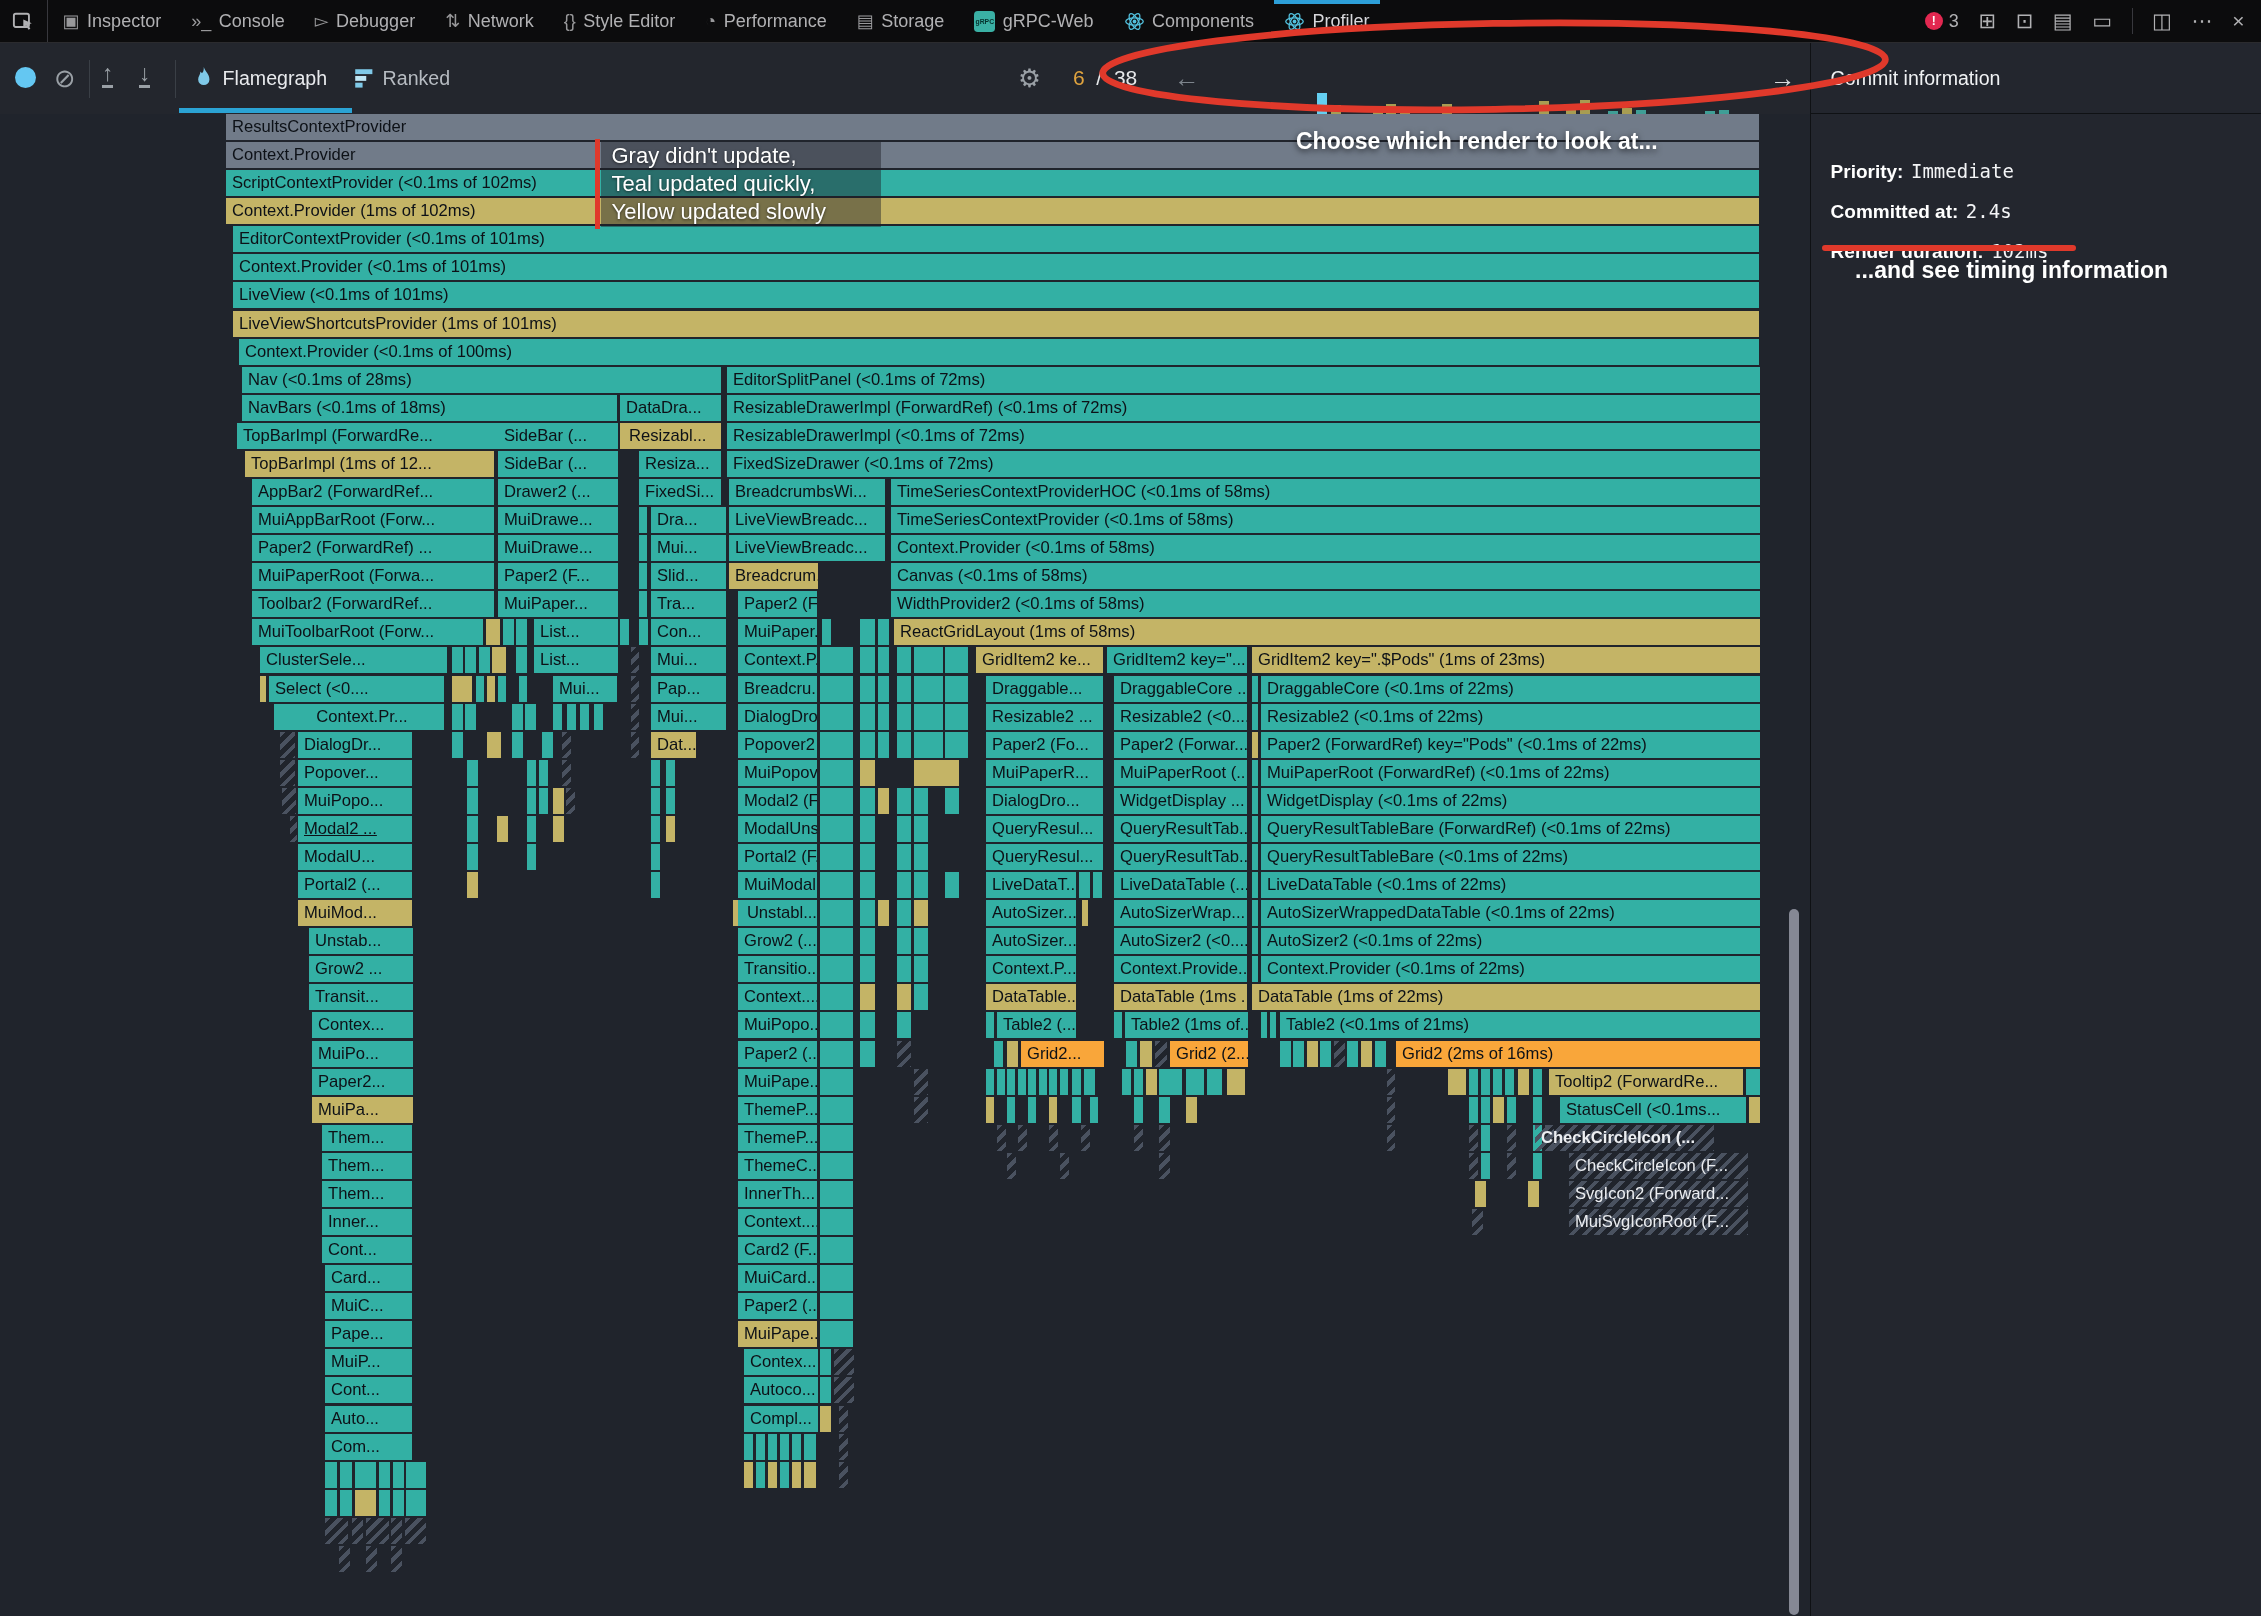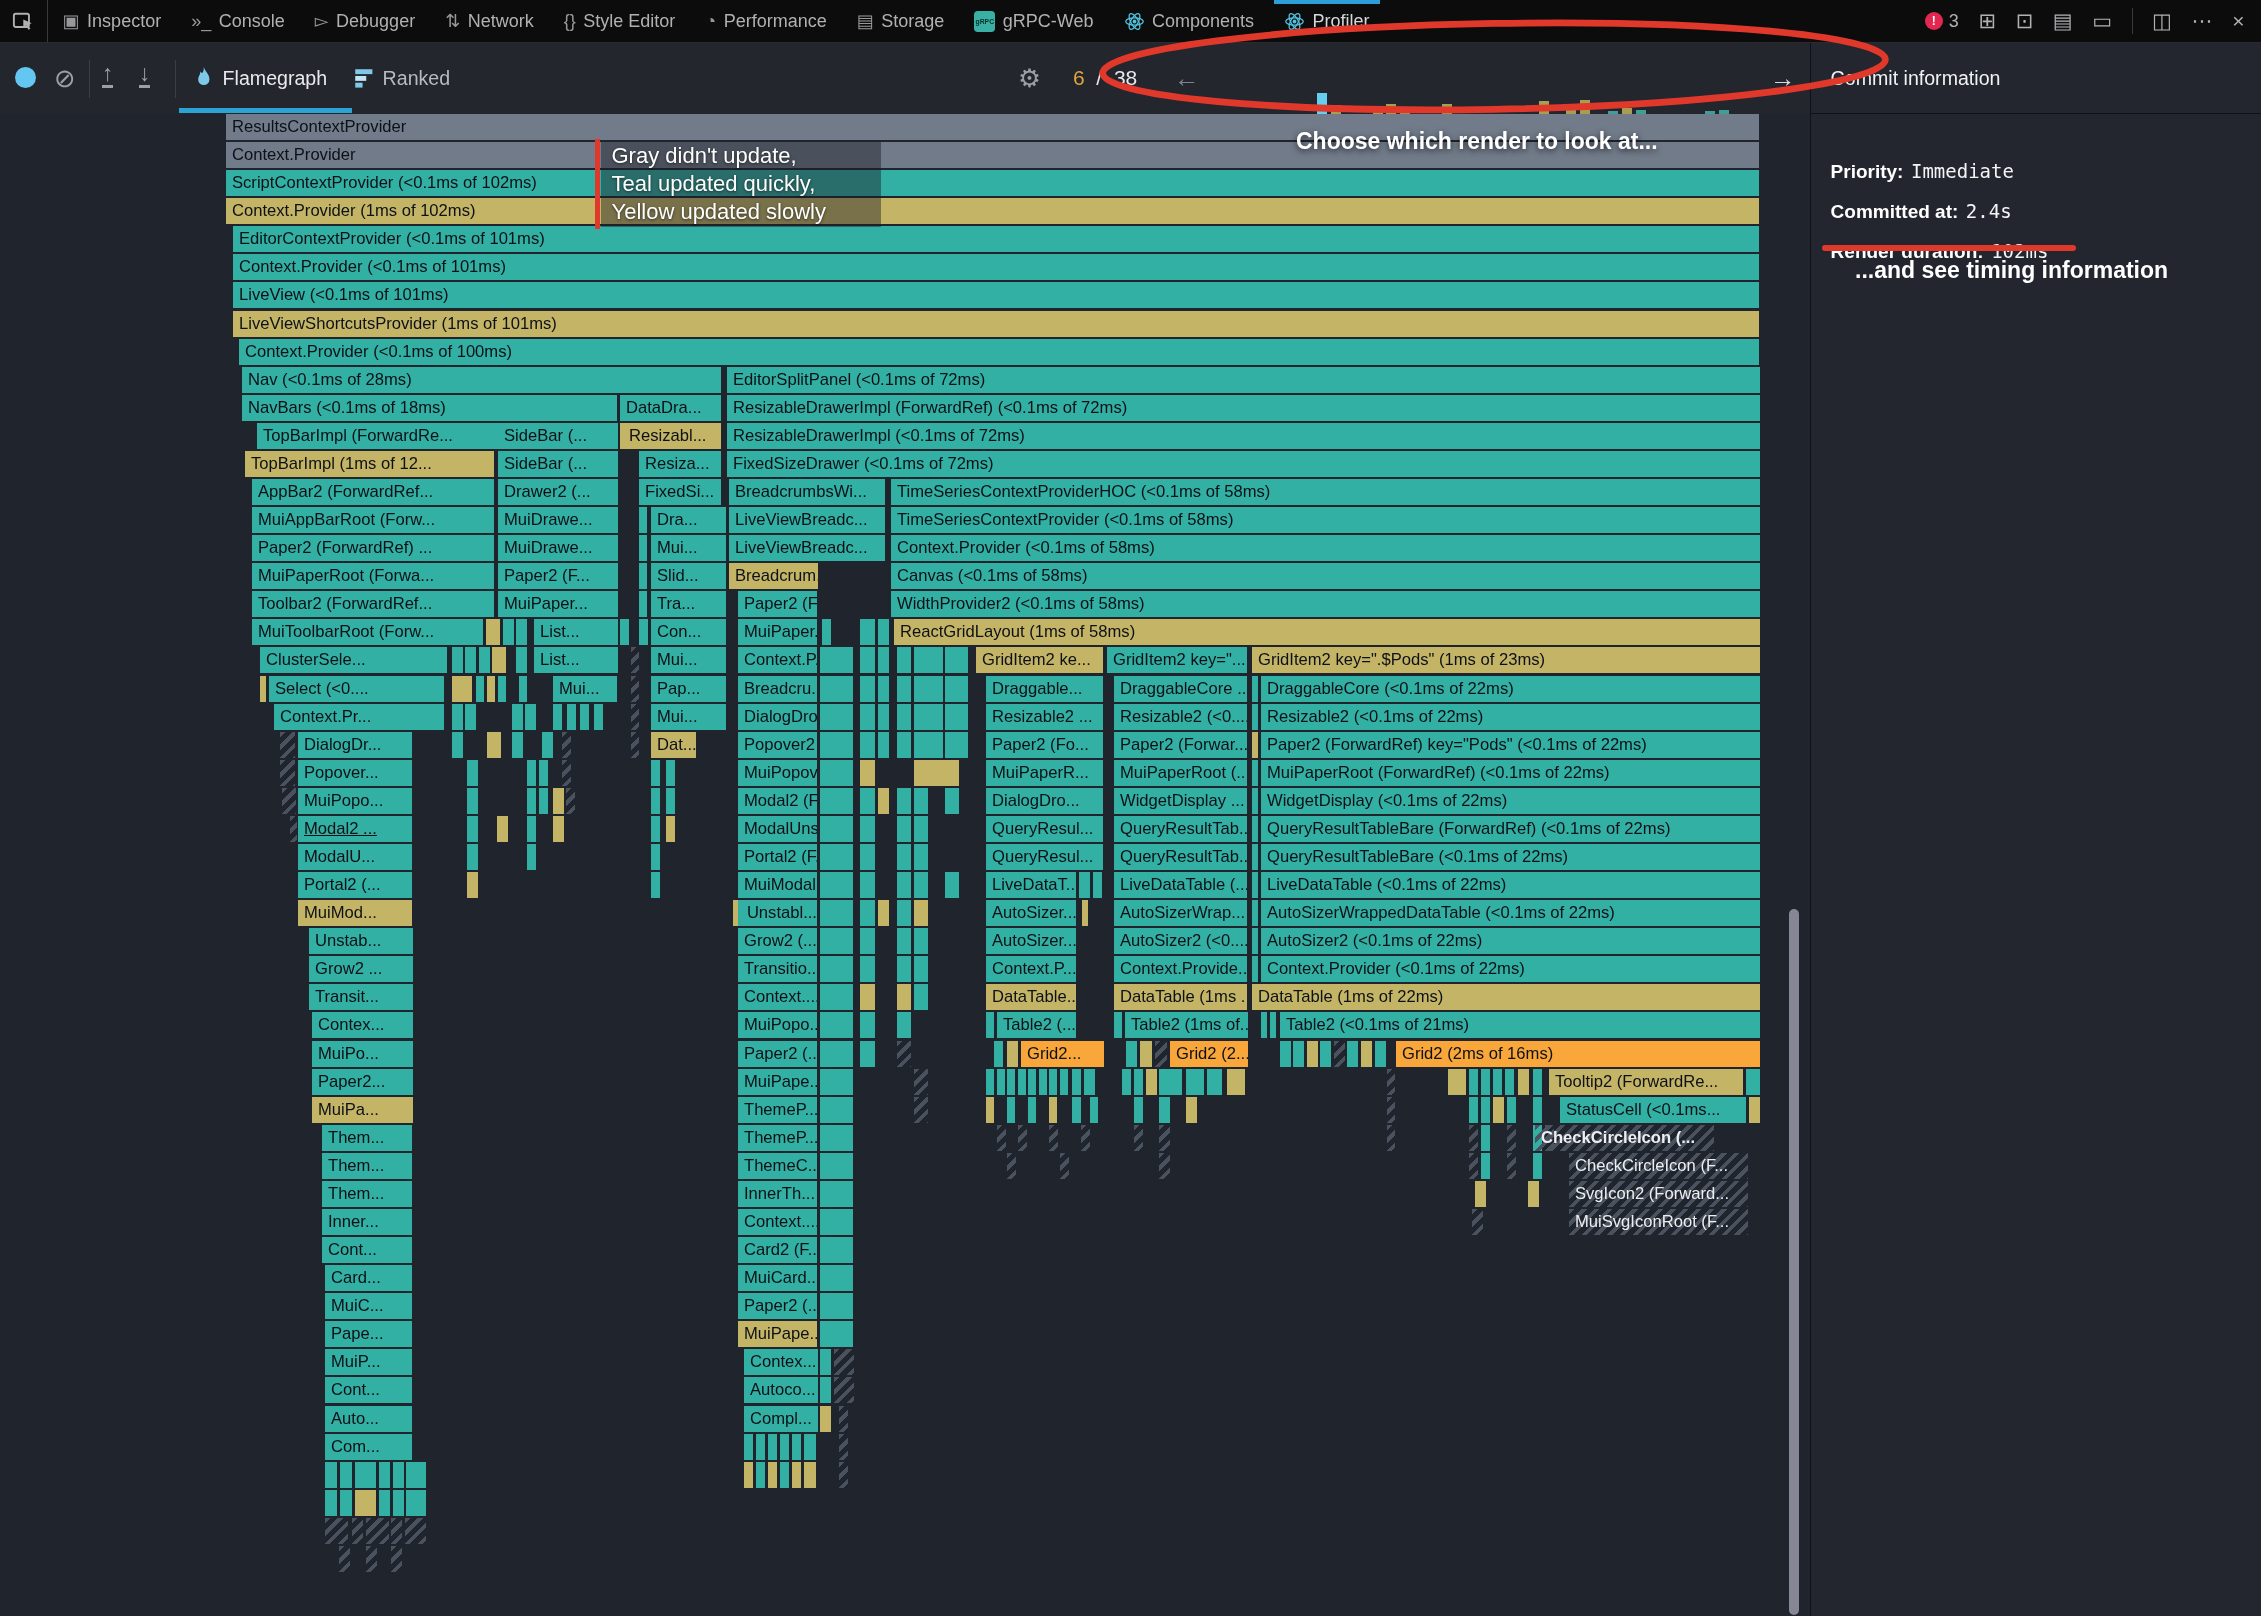--- a/index.html
+++ b/index.html
@@ -233,21 +233,21 @@
       <div class="bx t" style="left: 233px; top: 112px; width: 1526px;">EditorContextProvider (&lt;0.1ms of 101ms)</div>
       <div class="bx t" style="left: 233px; top: 140px; width: 1526px;">Context.Provider (&lt;0.1ms of 101ms)</div>
       <div class="bx t" style="left: 233px; top: 168px; width: 1526px;">LiveView (&lt;0.1ms of 101ms)</div>
       <div class="bx y" style="left: 233px; top: 197px; width: 1526px;">LiveViewShortcutsProvider (1ms of 101ms)</div>
       <div class="bx t" style="left: 239px; top: 225px; width: 1520px;">Context.Provider (&lt;0.1ms of 100ms)</div>
       <div class="bx t" style="left: 242px; top: 253px; width: 479px;">Nav (&lt;0.1ms of 28ms)</div>
       <div class="bx t" style="left: 727px; top: 253px; width: 1033px;">EditorSplitPanel (&lt;0.1ms of 72ms)</div>
       <div class="bx t" style="left: 242px; top: 281px; width: 375px;">NavBars (&lt;0.1ms of 18ms)</div>
       <div class="bx t" style="left: 620px; top: 281px; width: 101px;">DataDra...</div>
       <div class="bx t" style="left: 727px; top: 281px; width: 1033px;">ResizableDrawerImpl (ForwardRef) (&lt;0.1ms of 72ms)</div>
-      <div class="bx t" style="left: 257px; top: 309px; width: 273px;">TopBarImpl (ForwardRe...</div>
+      <div class="bx t" style="left: 237px; top: 309px; width: 273px;">TopBarImpl (ForwardRe...</div>
       <div class="bx t" style="left: 498px; top: 309px; width: 120px;">SideBar (...</div>
       <div class="bx y" style="left: 620px; top: 309px; width: 101px; padding-left: 9px;">Resizabl...</div>
       <div class="bx t" style="left: 727px; top: 309px; width: 1033px;">ResizableDrawerImpl (&lt;0.1ms of 72ms)</div>
       <div class="bx y" style="left: 245px; top: 337px; width: 249px;">TopBarImpl (1ms of 12...</div>
       <div class="bx t" style="left: 498px; top: 337px; width: 120px;">SideBar (...</div>
       <div class="bx t" style="left: 639px; top: 337px; width: 82px;">Resiza...</div>
       <div class="bx t" style="left: 727px; top: 337px; width: 1033px;">FixedSizeDrawer (&lt;0.1ms of 72ms)</div>
       <div class="bx t" style="left: 252px; top: 365px; width: 242px;">AppBar2 (ForwardRef...</div>
       <div class="bx t" style="left: 498px; top: 365px; width: 120px;">Drawer2 (...</div>
       <div class="bx t" style="left: 639px; top: 365px; width: 82px;">FixedSi...</div>
@@ -323,21 +323,21 @@
       <div class="bx t" style="left: 820px; top: 562px; width: 33px;"></div>
       <div class="bx t" style="left: 860px; top: 562px; width: 15px;"></div>
       <div class="bx t" style="left: 878px; top: 562px; width: 10.5px;"></div>
       <div class="bx t" style="left: 897px; top: 562px; width: 13.5px;"></div>
       <div class="bx t" style="left: 914px; top: 562px; width: 29px;"></div>
       <div class="bx t" style="left: 945px; top: 562px; width: 22.6px;"></div>
       <div class="bx t" style="left: 986px; top: 562px; width: 117px;">Draggable...</div>
       <div class="bx t" style="left: 1114px; top: 562px; width: 133px;">DraggableCore ...</div>
       <div class="bx t" style="left: 1252px; top: 562px; width: 6px;"></div>
       <div class="bx t" style="left: 1261px; top: 562px; width: 499px;">DraggableCore (&lt;0.1ms of 22ms)</div>
-      <div class="bx t" style="left: 274px; top: 590px; width: 170px;">Context.Pr...</div>
+      <div class="bx t" style="left: 274px; top: 590px; width: 170px; text-align: center;">Context.Pr...</div>
       <div class="bx t" style="left: 452px; top: 590px; width: 10.5px;"></div>
       <div class="bx t" style="left: 465px; top: 590px; width: 10.5px;"></div>
       <div class="bx t" style="left: 512px; top: 590px; width: 10.5px;"></div>
       <div class="bx t" style="left: 525px; top: 590px; width: 10.5px;"></div>
       <div class="bx t" style="left: 553px; top: 590px; width: 9px;"></div>
       <div class="bx t" style="left: 567px; top: 590px; width: 9px;"></div>
       <div class="bx t" style="left: 580px; top: 590px; width: 9px;"></div>
       <div class="bx t" style="left: 594px; top: 590px; width: 9px;"></div>
       <div class="bx x" style="left: 631px; top: 590px; width: 7.5px;"></div>
       <div class="bx t" style="left: 651px; top: 590px; width: 75px;">Mui...</div>

